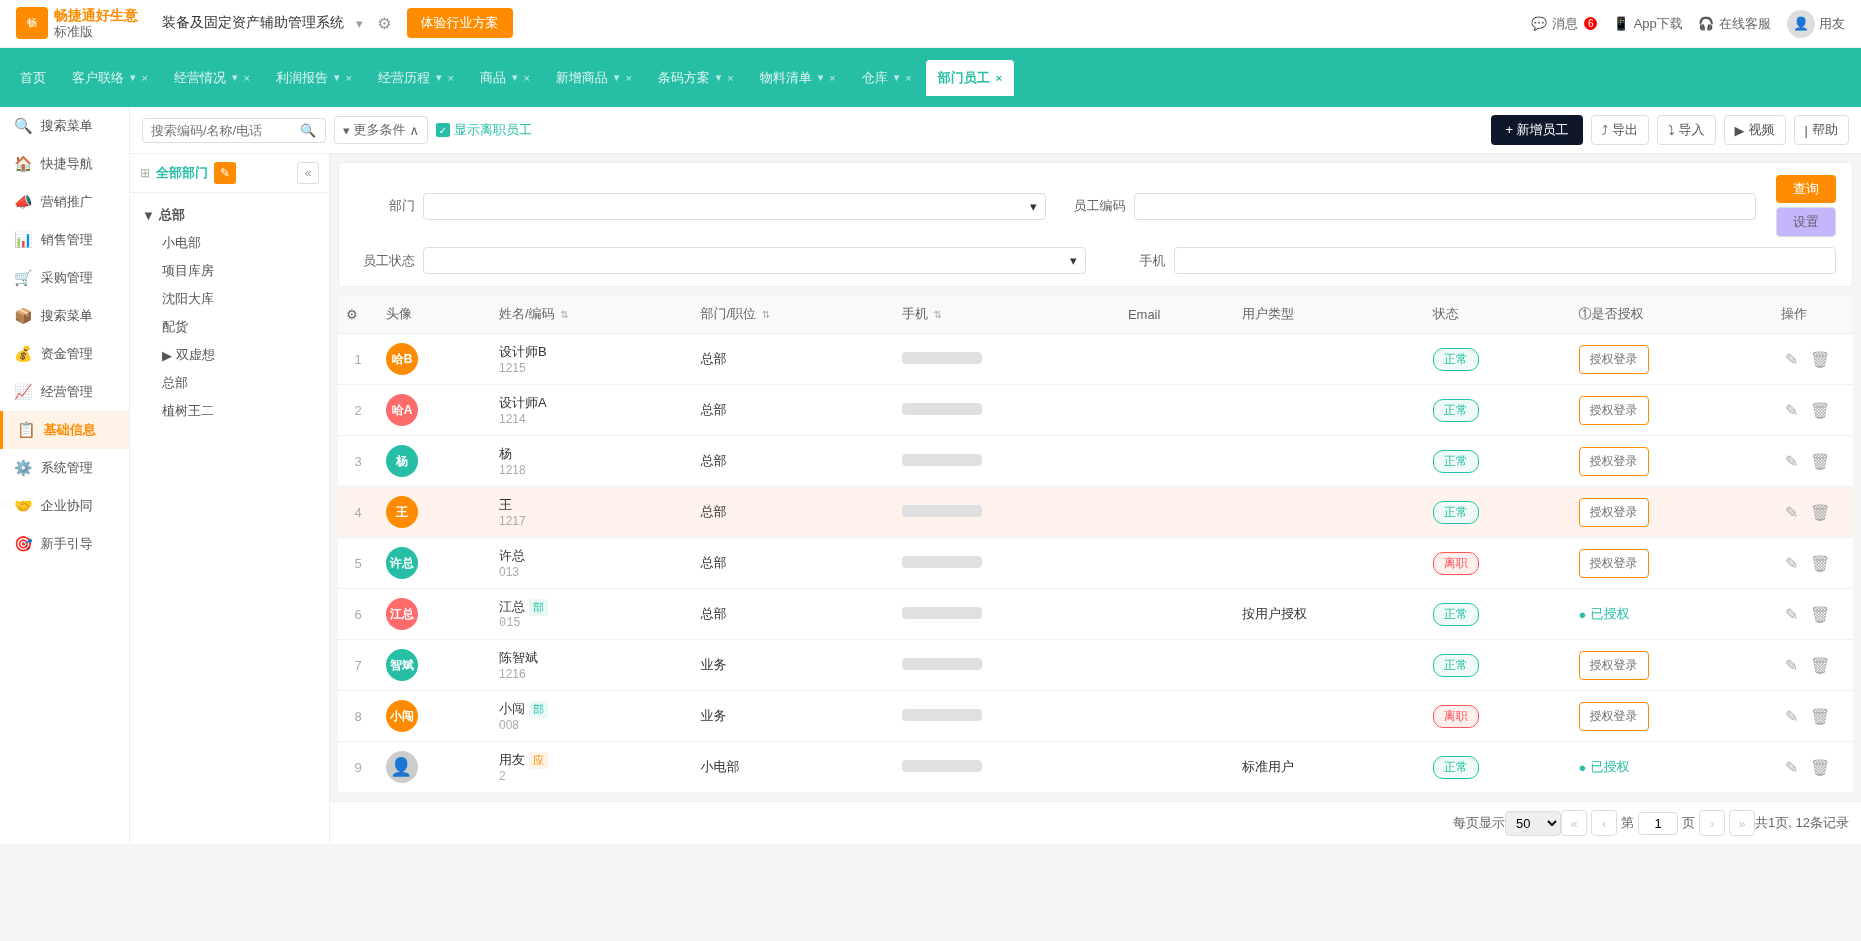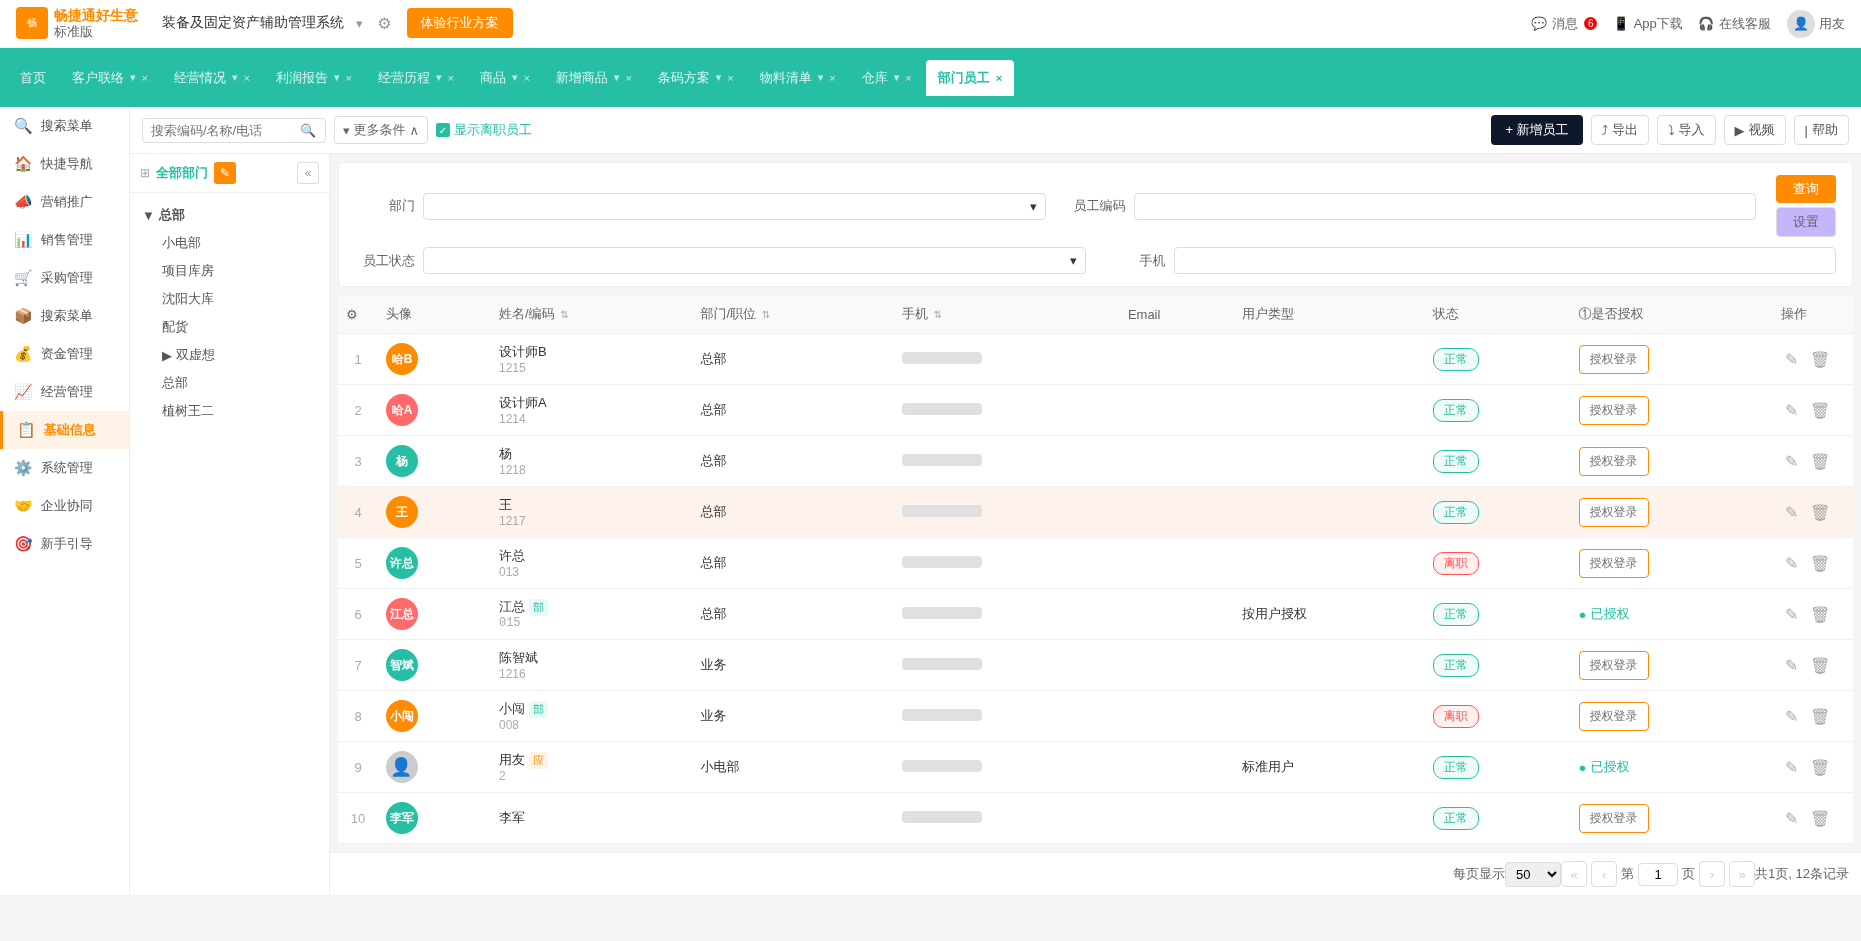--- a/index.html
+++ b/index.html
@@ -556,42 +556,20 @@
         <span class="status-badge status-normal">正常</span>
       </td>
       <td>
                     <span class="authorized"><span style="color:#26bfa6;">●</span>已授权</span>
                   </td>
       <td>
         <button class="op-btn">✎</button>
         <button class="op-btn">🗑</button>
       </td>
     </tr>
-                <tr>
-      <td style="text-align:center;color:#aaa;">10</td>
-      <td>
-        <div class="avatar-circle" style="background:#26bfa6;">李军</div>
-      </td>
-      <td>
-        <div>李军</div>
-        <div style="color:#aaa;font-size:12px;"></div>
-      </td>
-      <td></td>
-      <td><span class="blurred"> </span></td>
-      <td></td>
-      <td></td>
-      <td>
-        <span class="status-badge status-normal">正常</span>
-      </td>
-      <td><button class="auth-btn">授权登录</button></td>
-      <td>
-        <button class="op-btn">✎</button>
-        <button class="op-btn">🗑</button>
-      </td>
-    </tr>
               </tbody>
           </table>
         </div>
 
         <div class="table-footer">
           <span>每页显示</span>
           <select class="page-size-select">
             <option>50</option>
             <option>100</option>
           </select>

